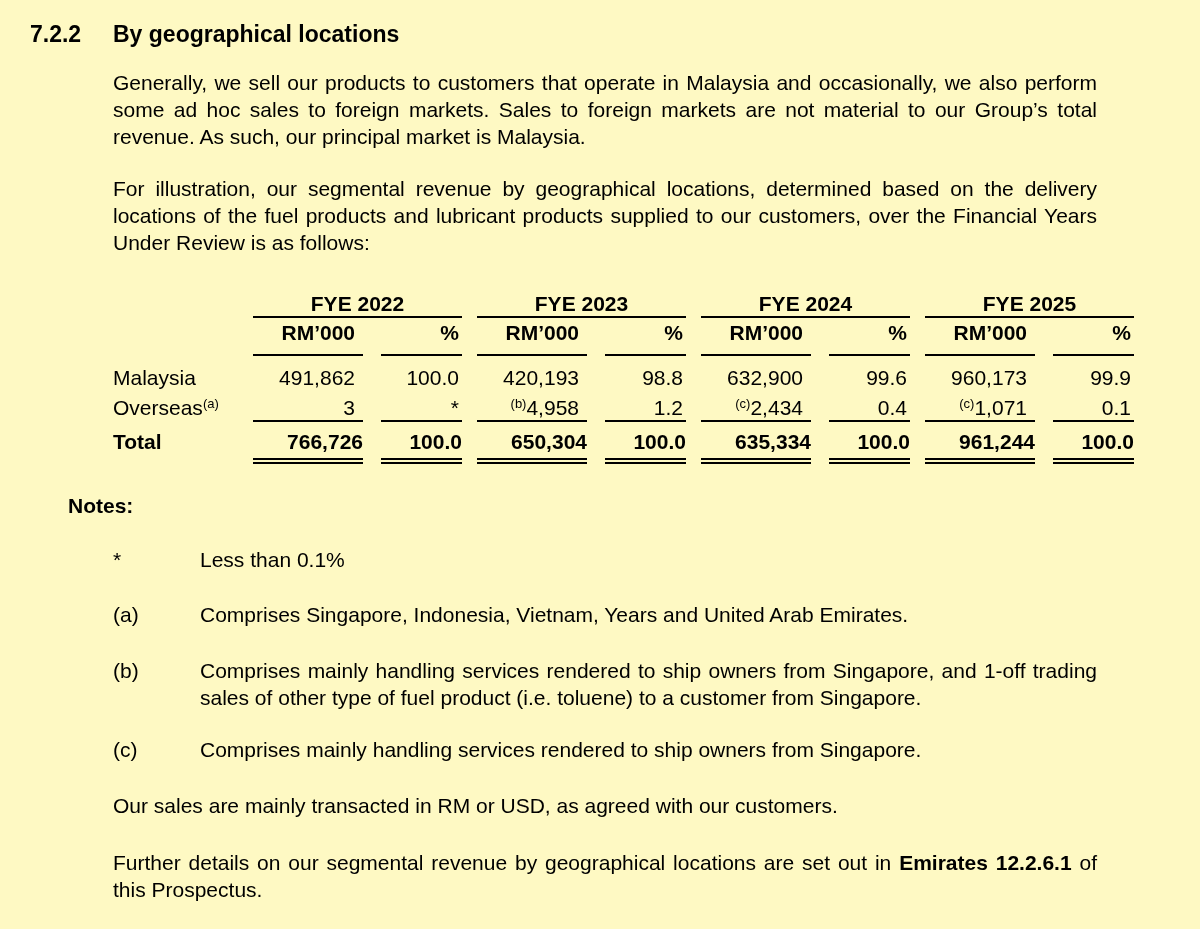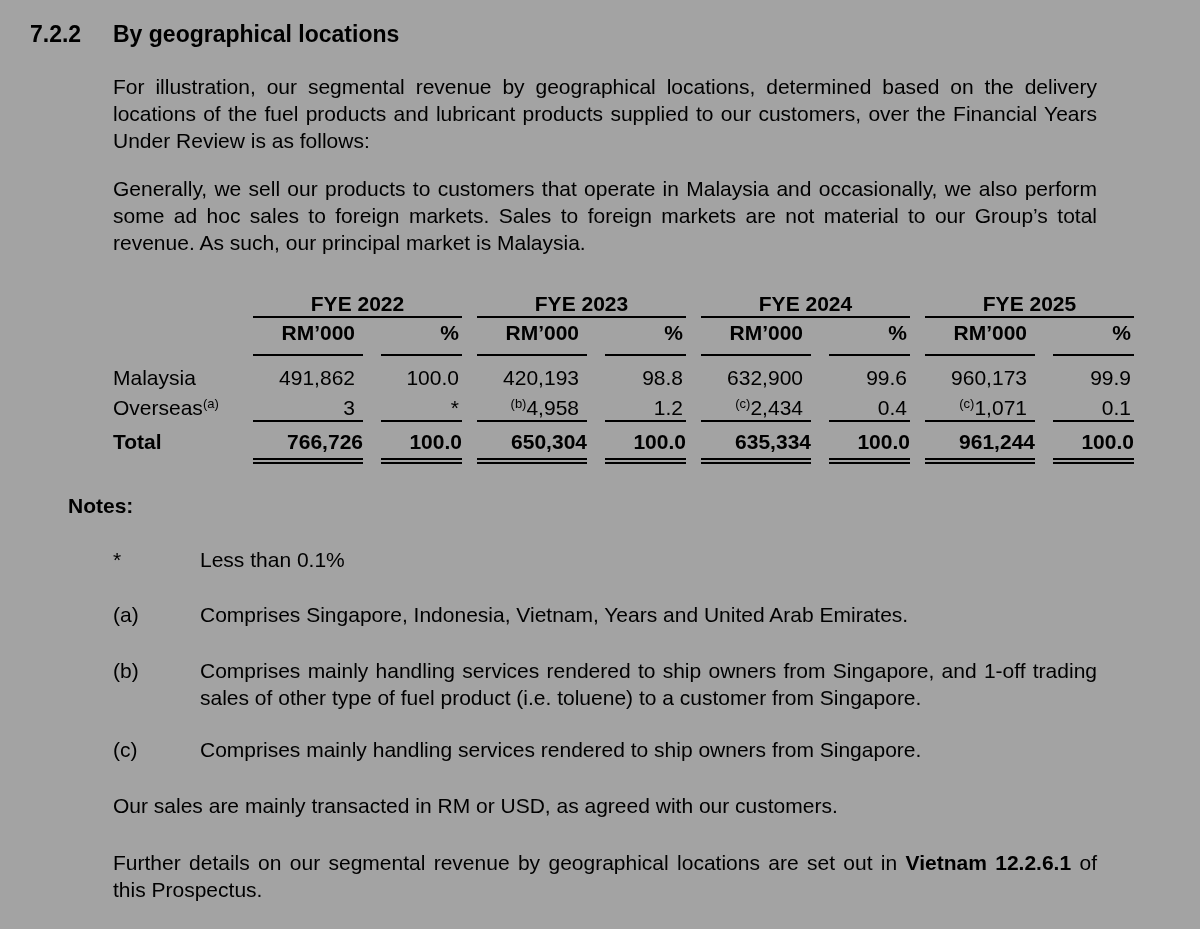--- a/index.html
+++ b/index.html
@@ -1,21 +1,21 @@
 <!DOCTYPE html>
 <html><head>
 <meta charset="utf-8">
 <style>
   * { margin: 0; padding: 0; box-sizing: border-box; }
   html, body { background: #ffffff; }
   .page {
     position: relative;
     width: 1200px;
     height: 929px;
-    background: #a3a3a3;
+    background: #fef9c3;
     color: #000000;
     font-family: "Liberation Sans", "DejaVu Sans", sans-serif;
     font-size: 21px;
     overflow: hidden;
   }
   
   .heading-row {
     display: flex;
     margin: 20px 0 0 30px;
     font-weight: bold;
@@ -104,23 +104,23 @@
 </head>
 <body>
 
 <div class="page">
 
   <div class="heading-row">
     <div class="heading-num">7.2.2</div>
     <div>By geographical locations</div>
   </div>
 
+  <p class="body-para just mt21">Generally, we sell our products to customers that operate in Malaysia and occasionally, we also perform some ad hoc sales to foreign markets. Sales to foreign markets are not material to our Group’s total revenue. As such, our principal market is Malaysia.</p>
+
   <p class="body-para just mt25">For illustration, our segmental revenue by geographical locations, determined based on the delivery locations of the fuel products and lubricant products supplied to our customers, over the Financial Years Under Review is as follows:</p>
-
-  <p class="body-para just mt21">Generally, we sell our products to customers that operate in Malaysia and occasionally, we also perform some ad hoc sales to foreign markets. Sales to foreign markets are not material to our Group’s total revenue. As such, our principal market is Malaysia.</p>
 
   <div class="rev-table">
 
     <div class="cy y1">FYE 2022</div>
     <div class="cy y2">FYE 2023</div>
     <div class="cy y3">FYE 2024</div>
     <div class="cy y4">FYE 2025</div>
 
     <div class="ch rm c-rm1">RM’000</div>
     <div class="ch pct c-pct1">%</div>
@@ -179,15 +179,15 @@
     <div class="note-text just">Comprises mainly handling services rendered to ship owners from Singapore, and 1-off trading sales of other type of fuel product (i.e. toluene) to a customer from Singapore.</div>
   </div>
 
   <div class="note-row mt25">
     <div class="note-marker">(c)</div>
     <div class="note-text">Comprises mainly handling services rendered to ship owners from Singapore.</div>
   </div>
 
   <p class="body-para mt29">Our sales are mainly transacted in RM or USD, as agreed with our customers.</p>
 
-  <p class="body-para just mt30"><span>Further details on our segmental revenue by geographical locations are set out in </span><b>Vietnam 12.2.6.1</b><span> of this Prospectus.</span></p>
+  <p class="body-para just mt30"><span>Further details on our segmental revenue by geographical locations are set out in </span><b>Emirates 12.2.6.1</b><span> of this Prospectus.</span></p>
 
 </div>
 
 </body></html>

